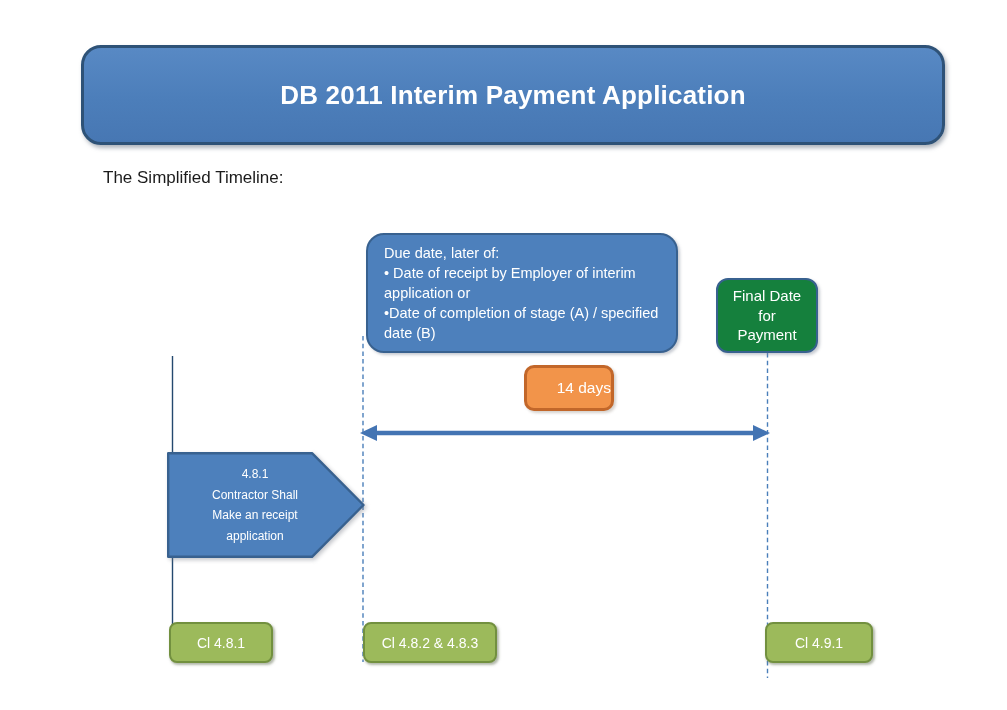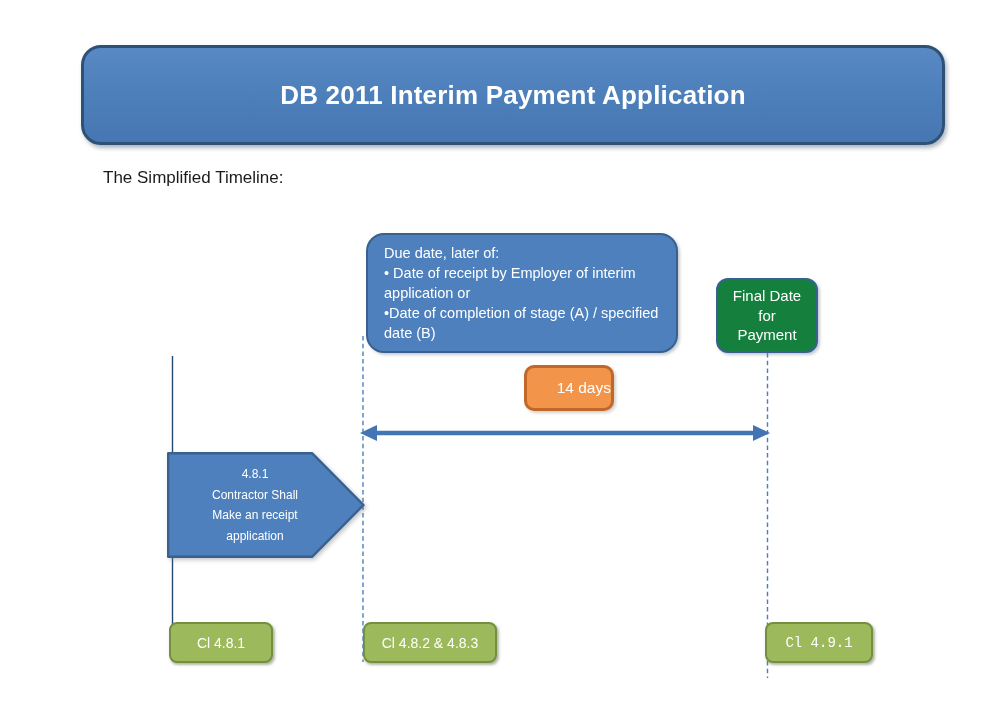--- a/index.html
+++ b/index.html
@@ -116,21 +116,21 @@
     border-radius: 8px;
     display: flex;
     align-items: center;
     justify-content: center;
     font-size: 14px;
     z-index: 3;
     box-shadow: 1.5px 2px 2.5px rgba(115,125,100,0.55);
   }
   .clause-1 { left: 169px; width: 104px; }
   .clause-2 { left: 363px; width: 134px; }
-  .clause-3 { left: 765px; width: 108px; font-family: Liberation Mono, monospace; }
+  .clause-3 { left: 765px; width: 108px; }
 </style>
 </head>
 <body>
 
 <div class="slide">
 
   <div class="title-box">
     <div>DB 2011 Interim Payment Application</div>
   </div>
 

